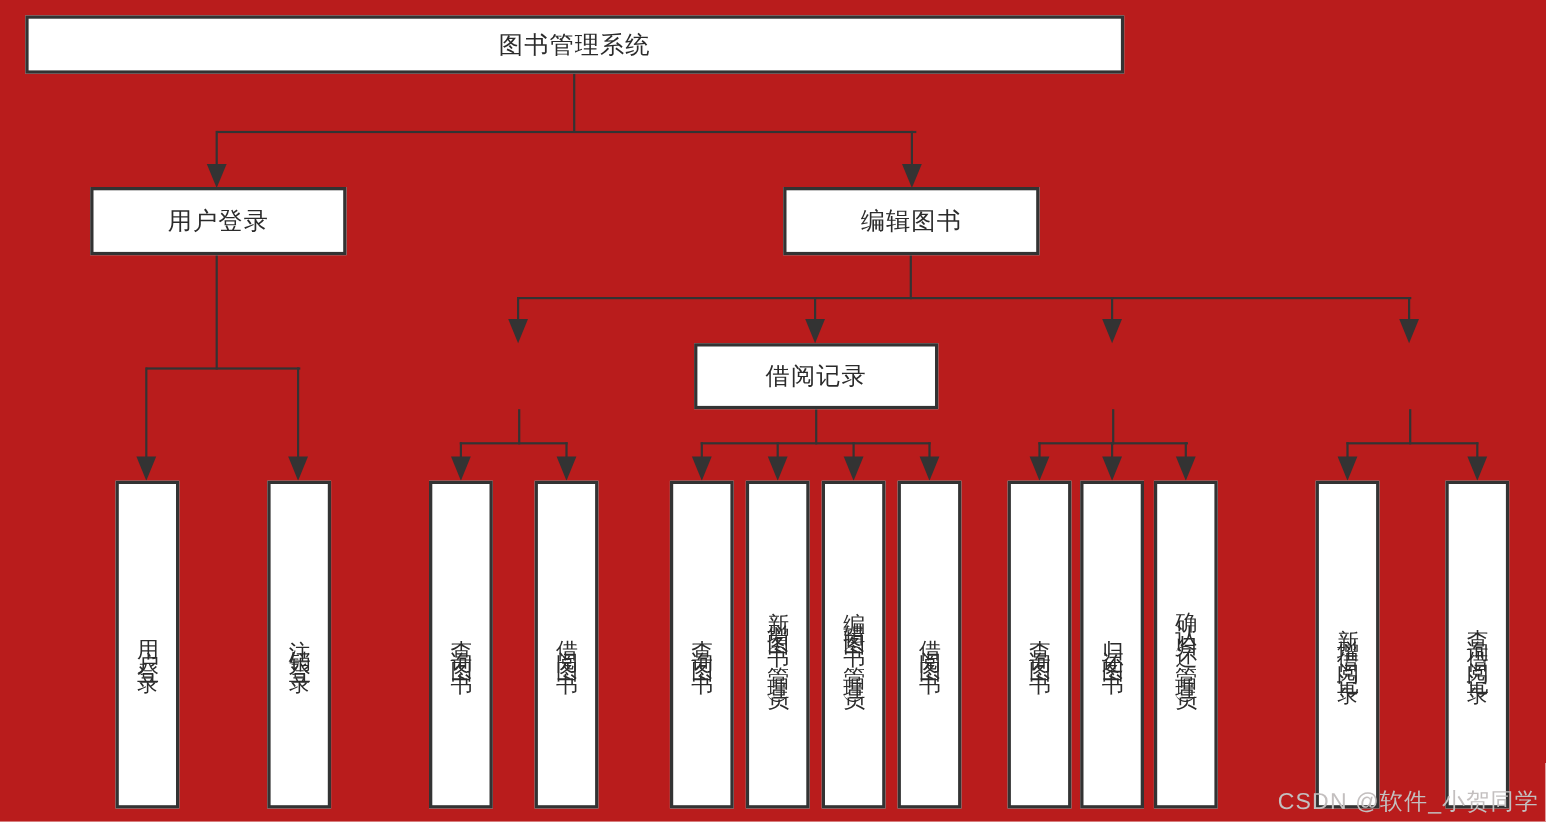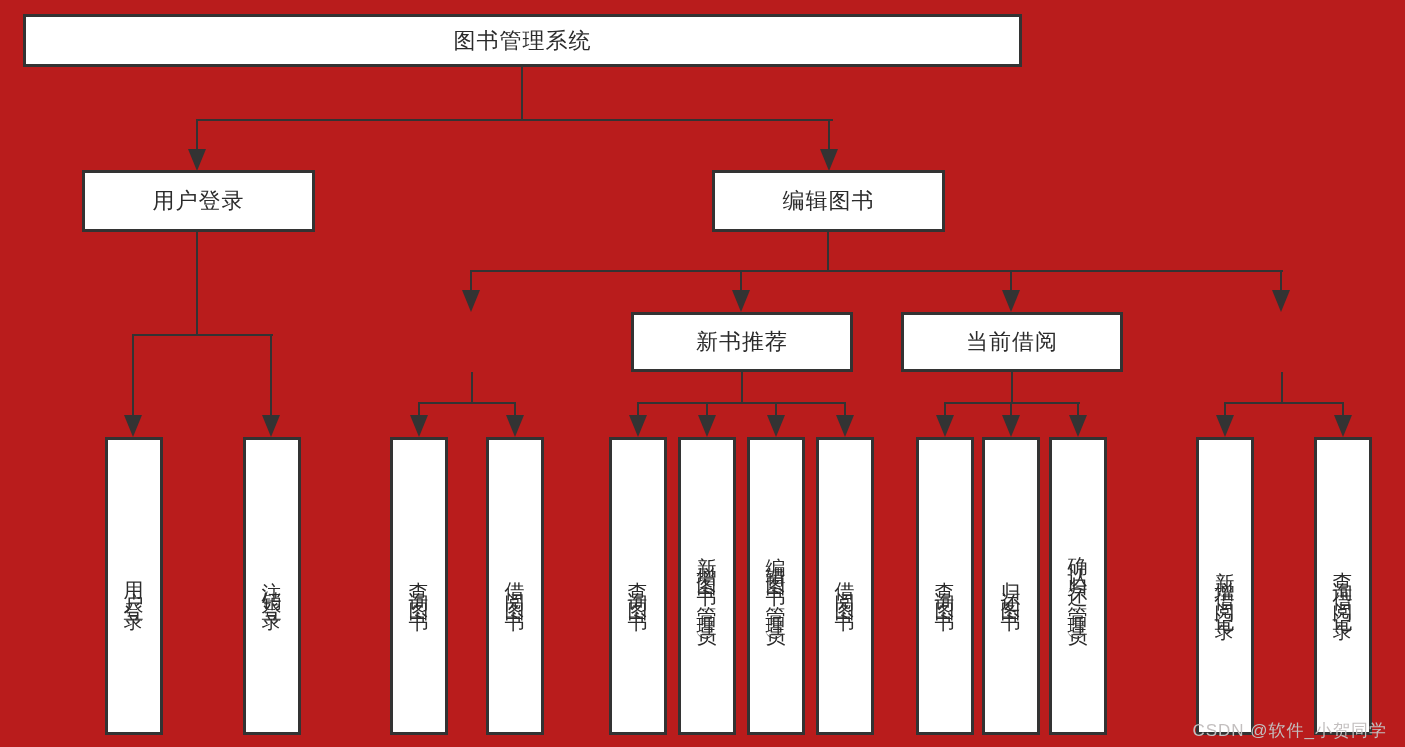--- a/index.html
+++ b/index.html
@@ -41,22 +41,22 @@
   }
   .arrow {
     position: absolute;
     width: 0; height: 0;
     border-left: 9px solid transparent;
     border-right: 9px solid transparent;
     border-top: 22px solid #333333;
   }
   .watermark {
     position: absolute;
-    right: 18px; bottom: 5px;
-    font-size: 17px;
+    right: 6px; bottom: 5px;
+    font-size: 21px;
     color: #c3bfbf;
     z-index: 10;
     letter-spacing: 1px;
   }
 </style>
 </head>
 <body>
 
 <div class="canvas">
 
@@ -122,23 +122,22 @@
   <div class="line" style="left:1342px;top:402px;width:2px;height:15px;"></div>
   <div class="arrow" style="left:1334px;top:415px;"></div>
 
   <div class="box" style="left:23px;top:14px;width:999px;height:53px;">图书管理系统</div>
 
   <div class="box" style="left:82px;top:170px;width:233px;height:62px;">用户登录</div>
 
   <div class="box" style="left:712px;top:170px;width:233px;height:62px;">编辑图书</div>
 
 
-  <div class="box" style="left:631px;top:312px;width:222px;height:60px;">新书推荐</div>
+  <div class="box" style="left:631px;top:312px;width:222px;height:60px;">借阅记录</div>
 
-  <div class="box" style="left:901px;top:312px;width:222px;height:60px;">当前借阅</div>
 
 
   <div class="box leaf" style="left:105px;">
     <span class="vtext">用户登录</span>
   </div>
   <div class="box leaf" style="left:243px;">
     <span class="vtext">注销登录</span>
   </div>
 
   <div class="box leaf" style="left:390px;">

